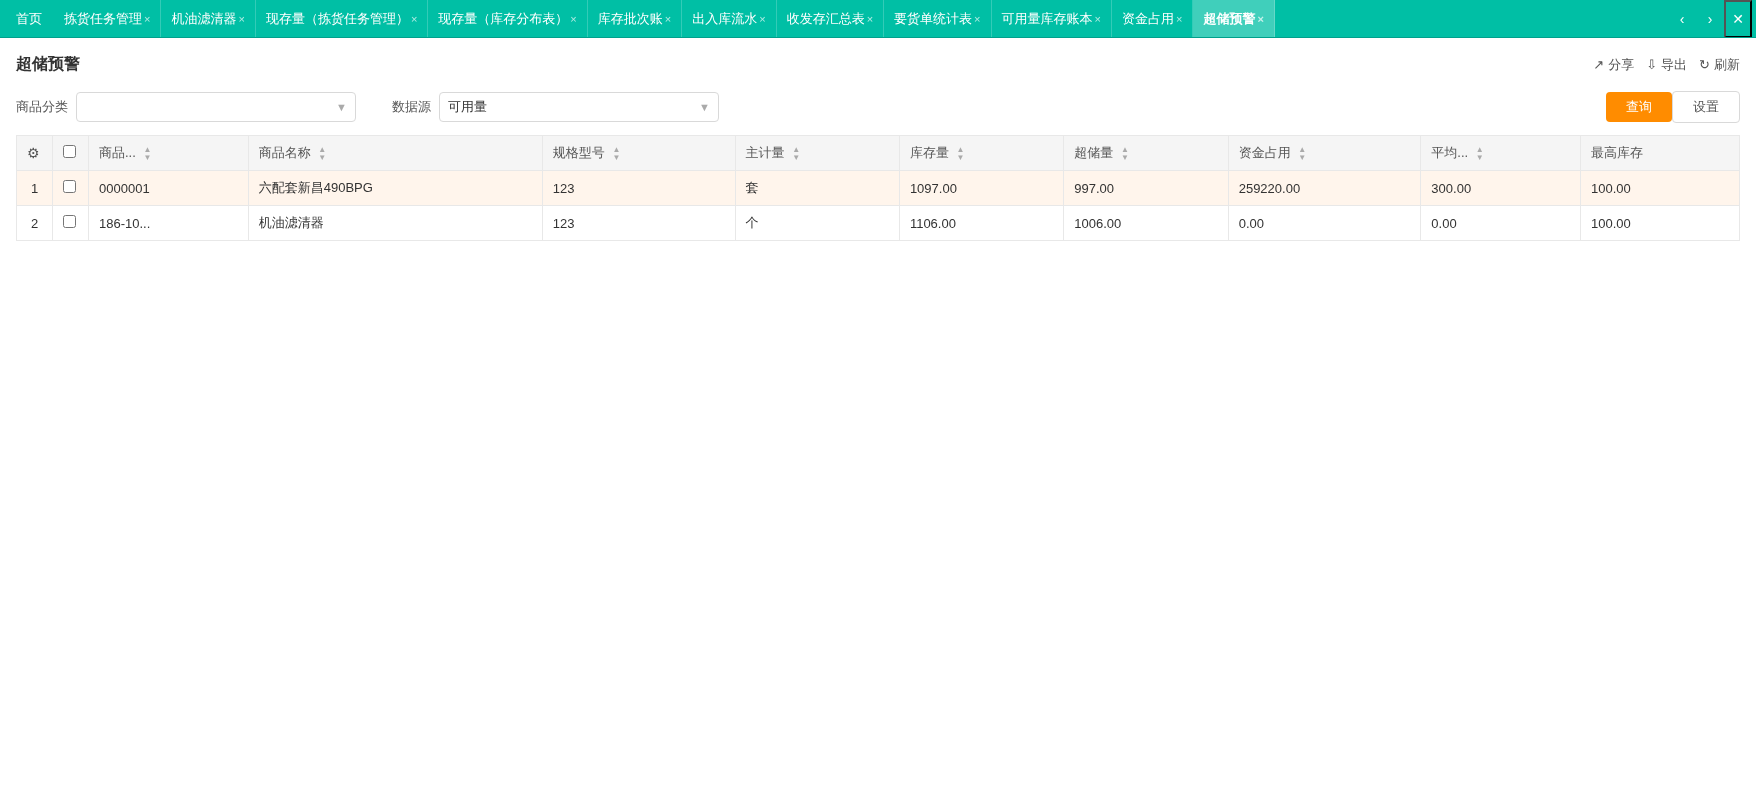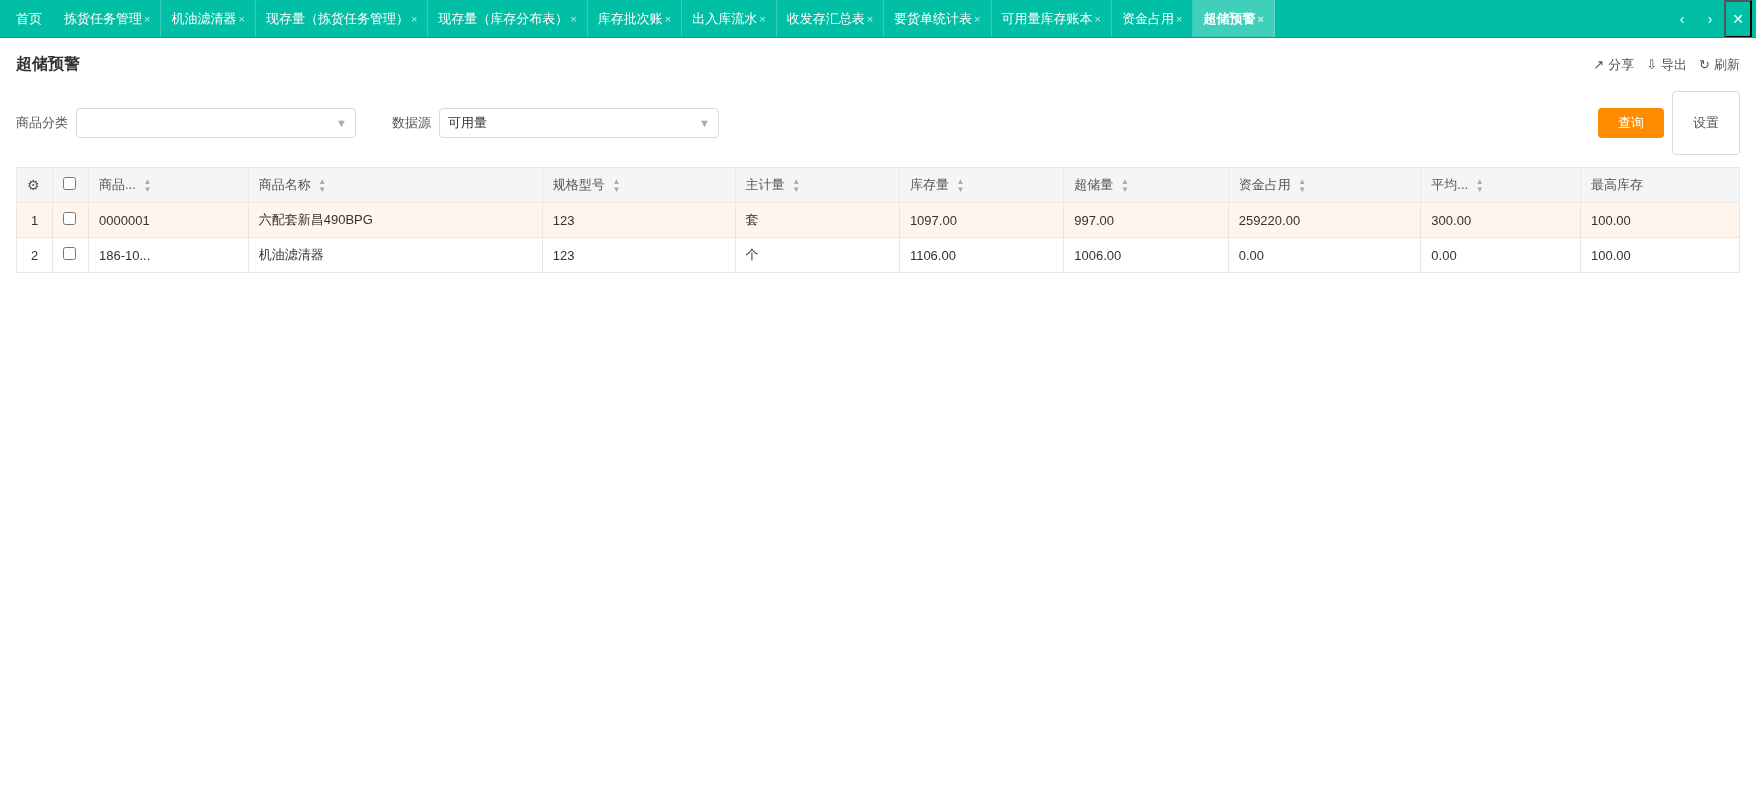--- a/index.html
+++ b/index.html
@@ -144,24 +144,23 @@
       padding: 6px 20px;
       font-size: 13px;
       cursor: pointer;
       margin-left: auto;
     }
     .btn-settings {
       background: #fff;
       color: #555;
       border: 1px solid #d9d9d9;
       border-radius: 4px;
-      padding: 22px 20px;
-      font-size: 13px;
-      cursor: pointer;
-      margin-left: 8px;
+      padding: 6px 20px;
+      font-size: 13px;
+      cursor: pointer;
     }
 
     
     .data-table {
       width: 100%;
       border-collapse: collapse;
       font-size: 13px;
     }
     .data-table th {
       background: #f5f5f5;

